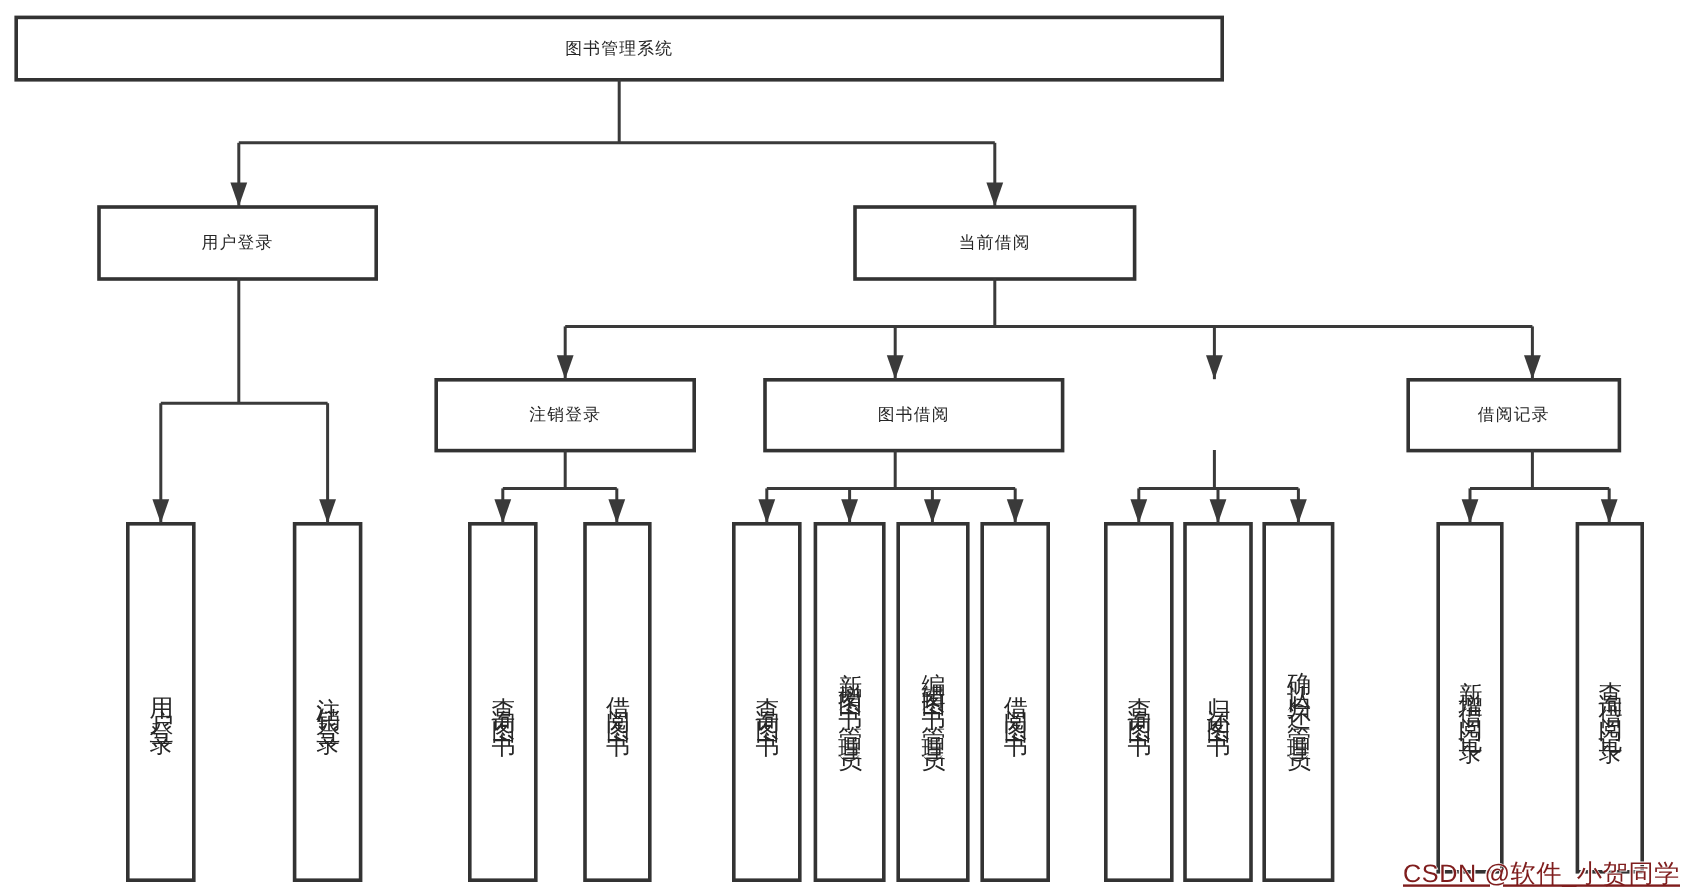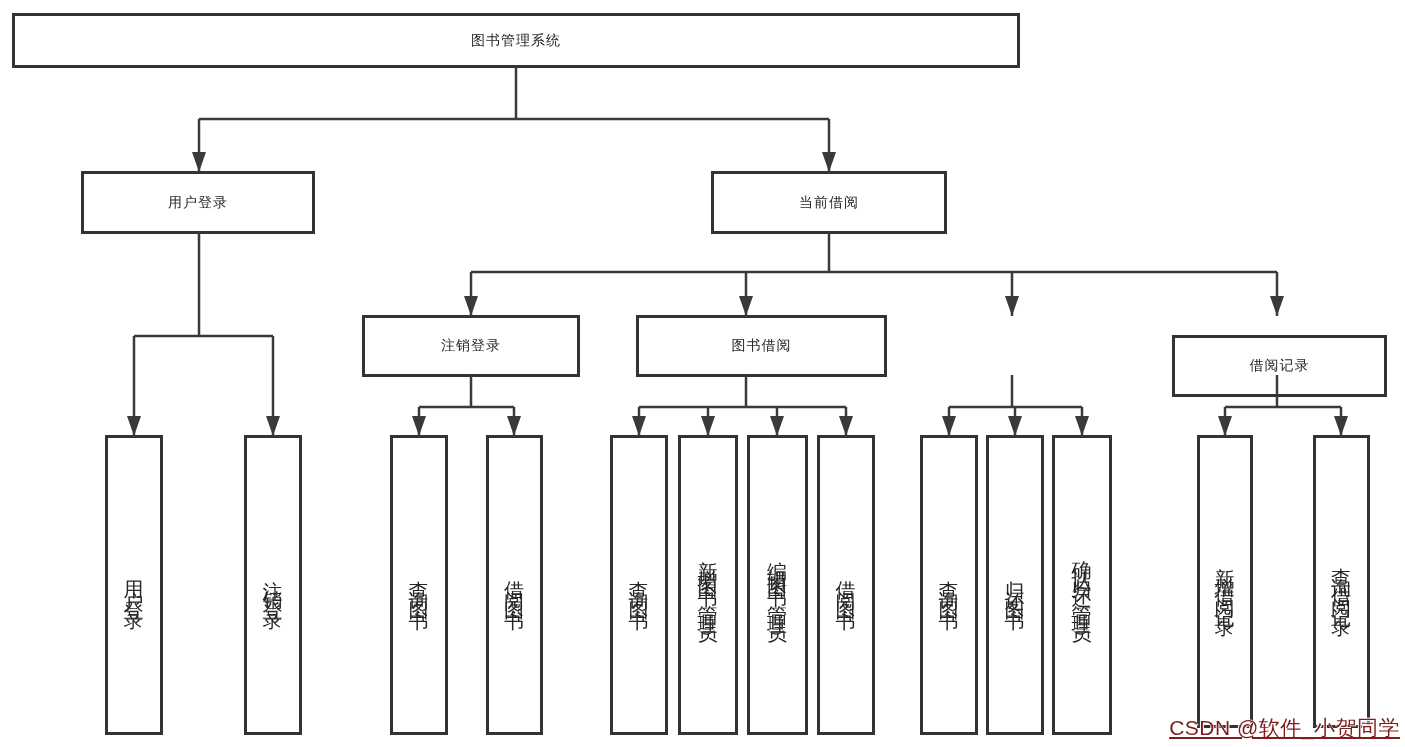--- a/index.html
+++ b/index.html
@@ -70,21 +70,21 @@
   <div class="box" style="left:711px; top:171px; width:236px; height:63px;">
     <span class="h-label">当前借阅</span>
   </div>
 
   <div class="box" style="left:362px; top:315px; width:218px; height:62px;">
     <span class="h-label">注销登录</span>
   </div>
   <div class="box" style="left:636px; top:315px; width:251px; height:62px;">
     <span class="h-label">图书借阅</span>
   </div>
-  <div class="box" style="left:1172px; top:315px; width:215px; height:62px;margin-top:20px;">
+  <div class="box" style="left:1172px; top:315px; width:179px; height:62px;">
     <span class="h-label">借阅记录</span>
   </div>
 
   <div class="box" style="left:105px; top:435px; width:58px; height:300px;">
     <span class="v-label">用户登录</span>
   </div>
   <div class="box" style="left:244px; top:435px; width:58px; height:300px;">
     <span class="v-label">注销登录</span>
   </div>
 

